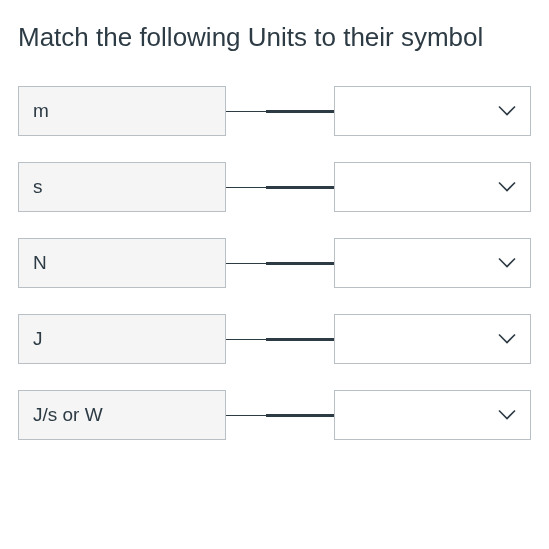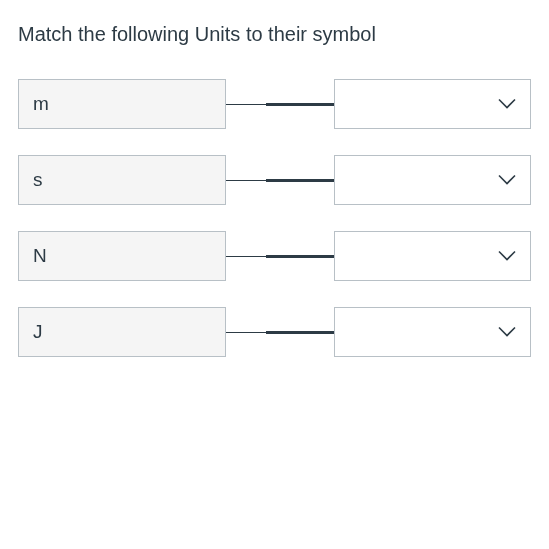--- a/index.html
+++ b/index.html
@@ -9,21 +9,21 @@
     width: 549px;
     height: 549px;
     font-family: "Helvetica Neue", Arial, sans-serif;
     background: #fff;
     color: #2d3b45;
   }
   .container {
     padding: 4px 18px 0 18px;
   }
   .prompt {
-    font-size: 20px;
+    font-size: 26px;
     font-weight: 400;
     color: #2d3b45;
     margin: 18px 0 32px 0;
     line-height: 1.2;
   }
   .rows {
     display: flex;
     flex-direction: column;
     gap: 24px;
   }
@@ -162,15 +162,32 @@
       <div class="select">
         <span></span>
         <span class="chevron">
           <svg viewBox="0 0 18 11">
               <path d="M1 1 L9 9 L17 1" fill="none" stroke="#2d3b45" stroke-width="1.6"></path>
             </svg>
         </span>
       </div>
     </div>
 
+    <div class="row">
+      <div class="left-item">
+        <span>J/s or W</span>
+      </div>
+      <div class="line-wrap">
+        <div class="line-left"></div>
+        <div class="line-right"></div>
+      </div>
+      <div class="select">
+        <span></span>
+        <span class="chevron">
+          <svg viewBox="0 0 18 11">
+              <path d="M1 1 L9 9 L17 1" fill="none" stroke="#2d3b45" stroke-width="1.6"></path>
+            </svg>
+        </span>
+      </div>
+    </div>
 
   </div>
 </div>
 
 </body></html>

